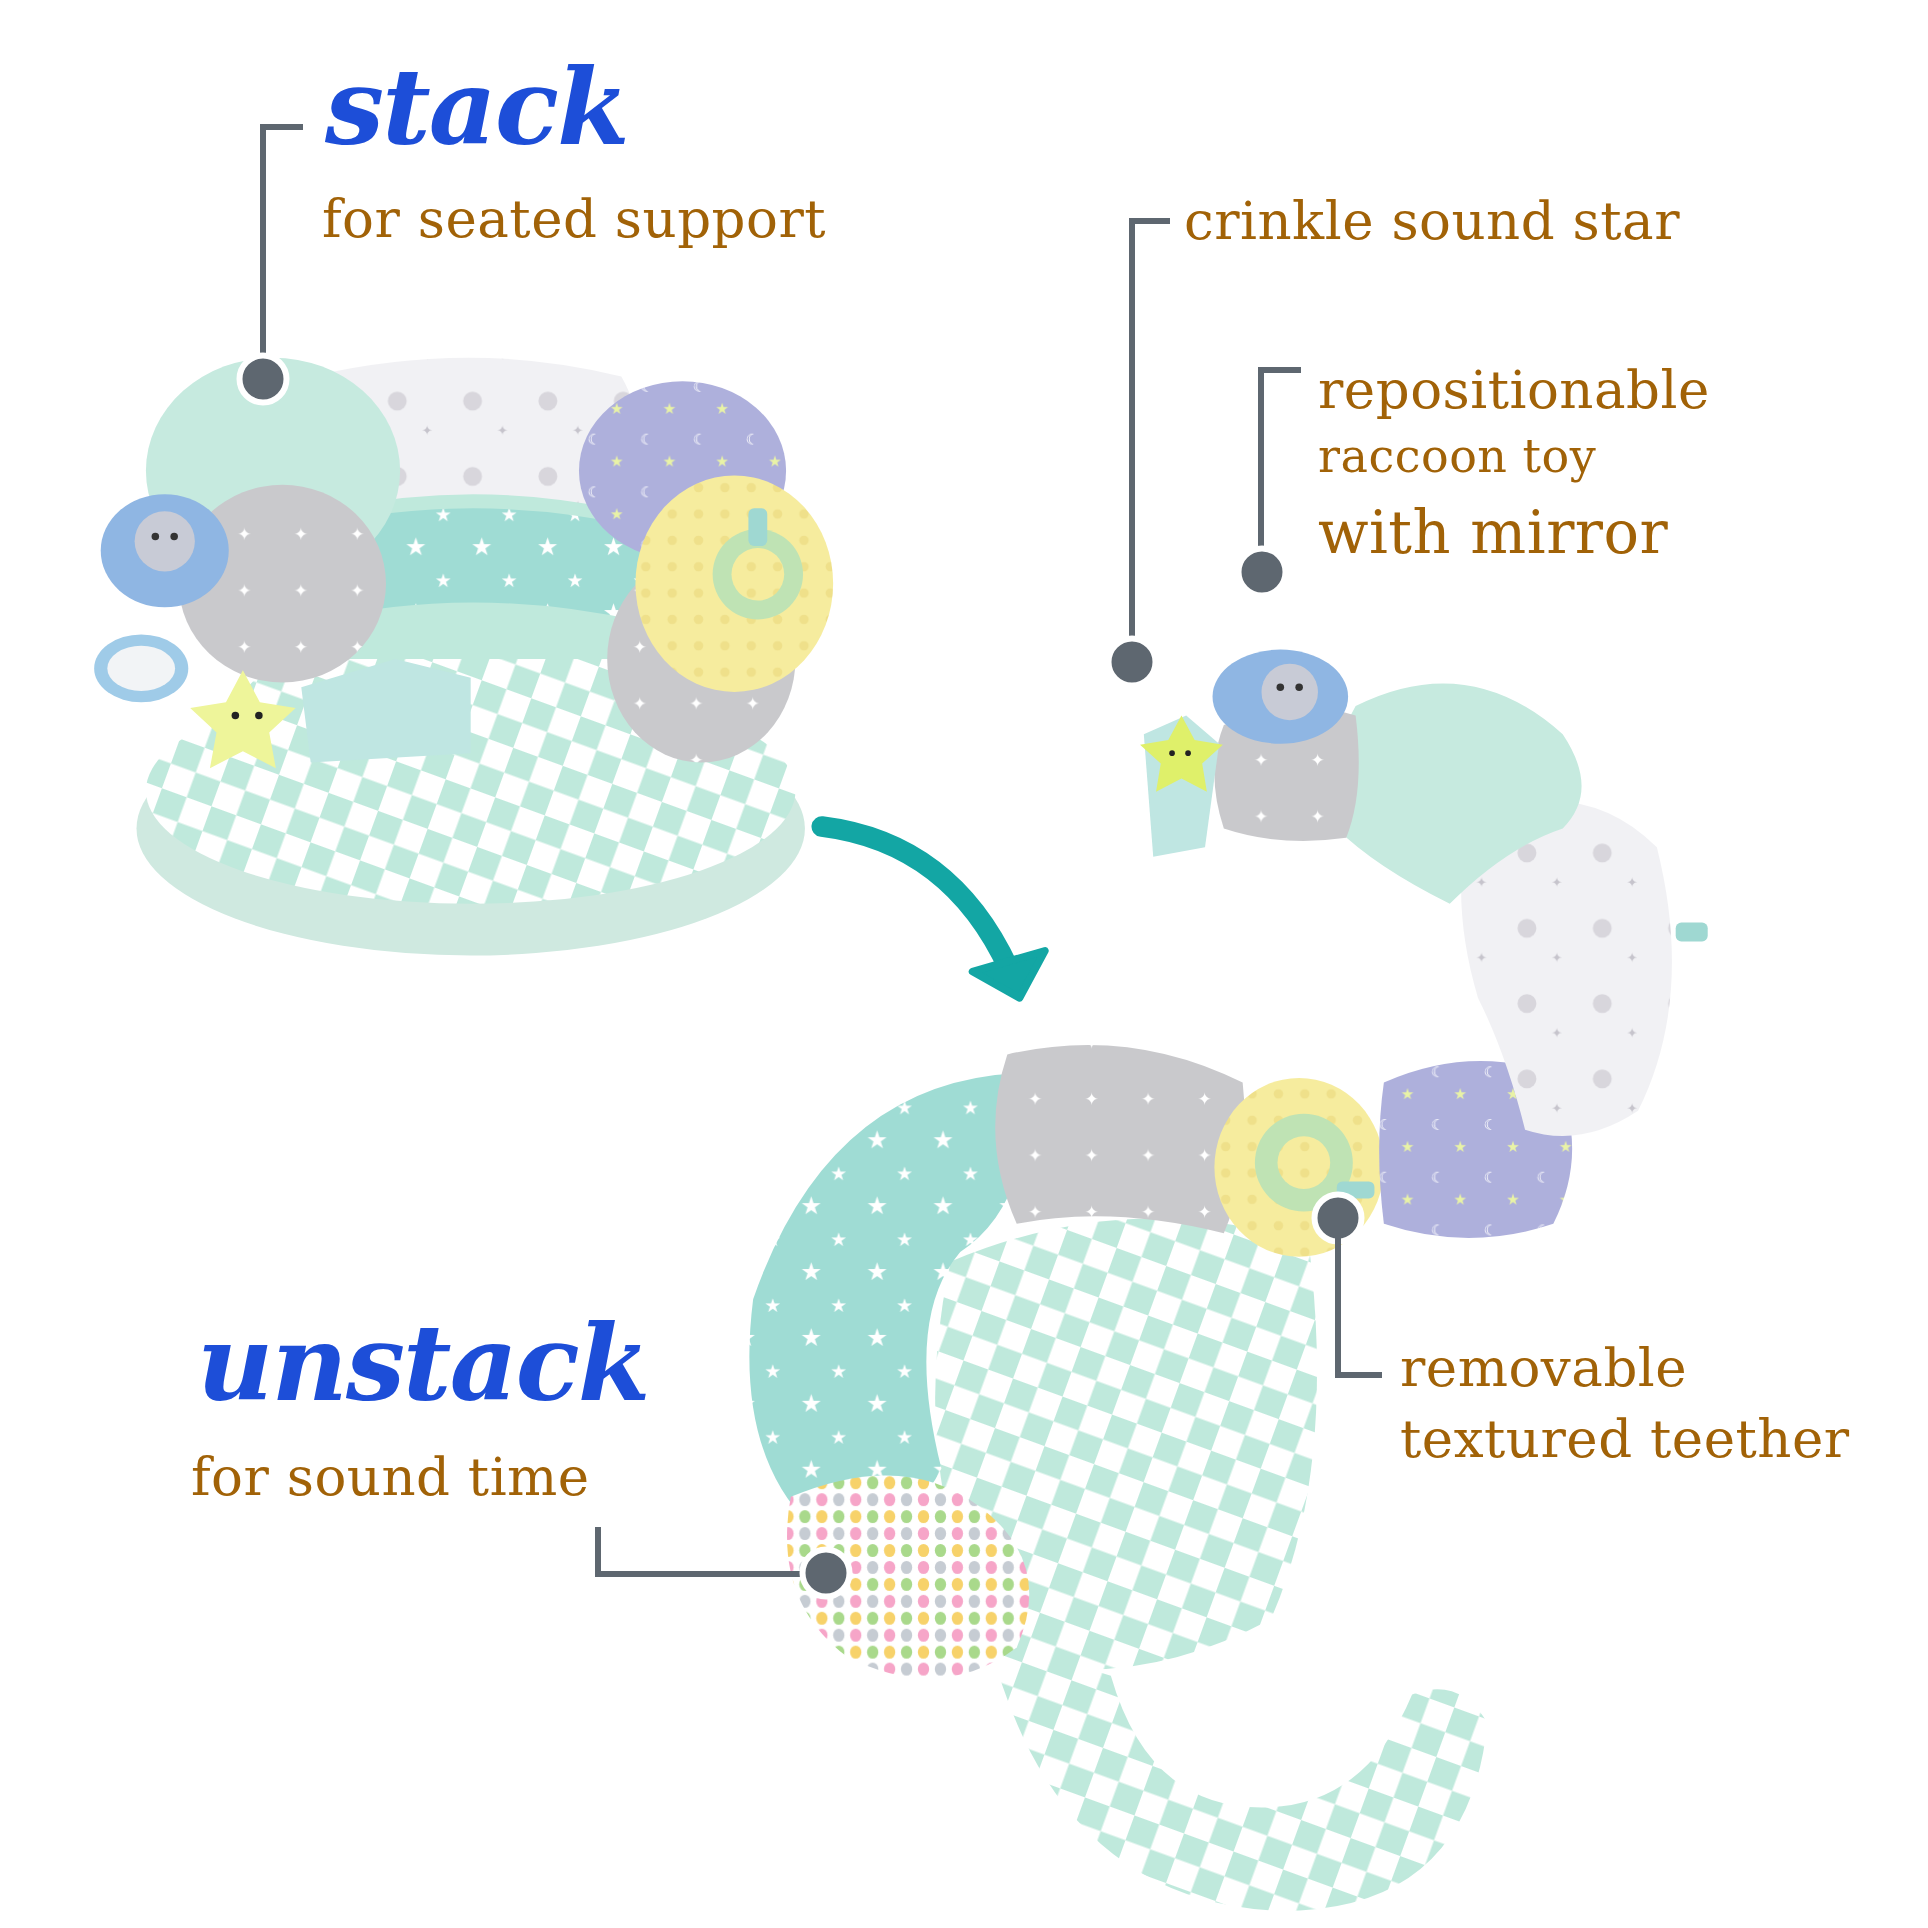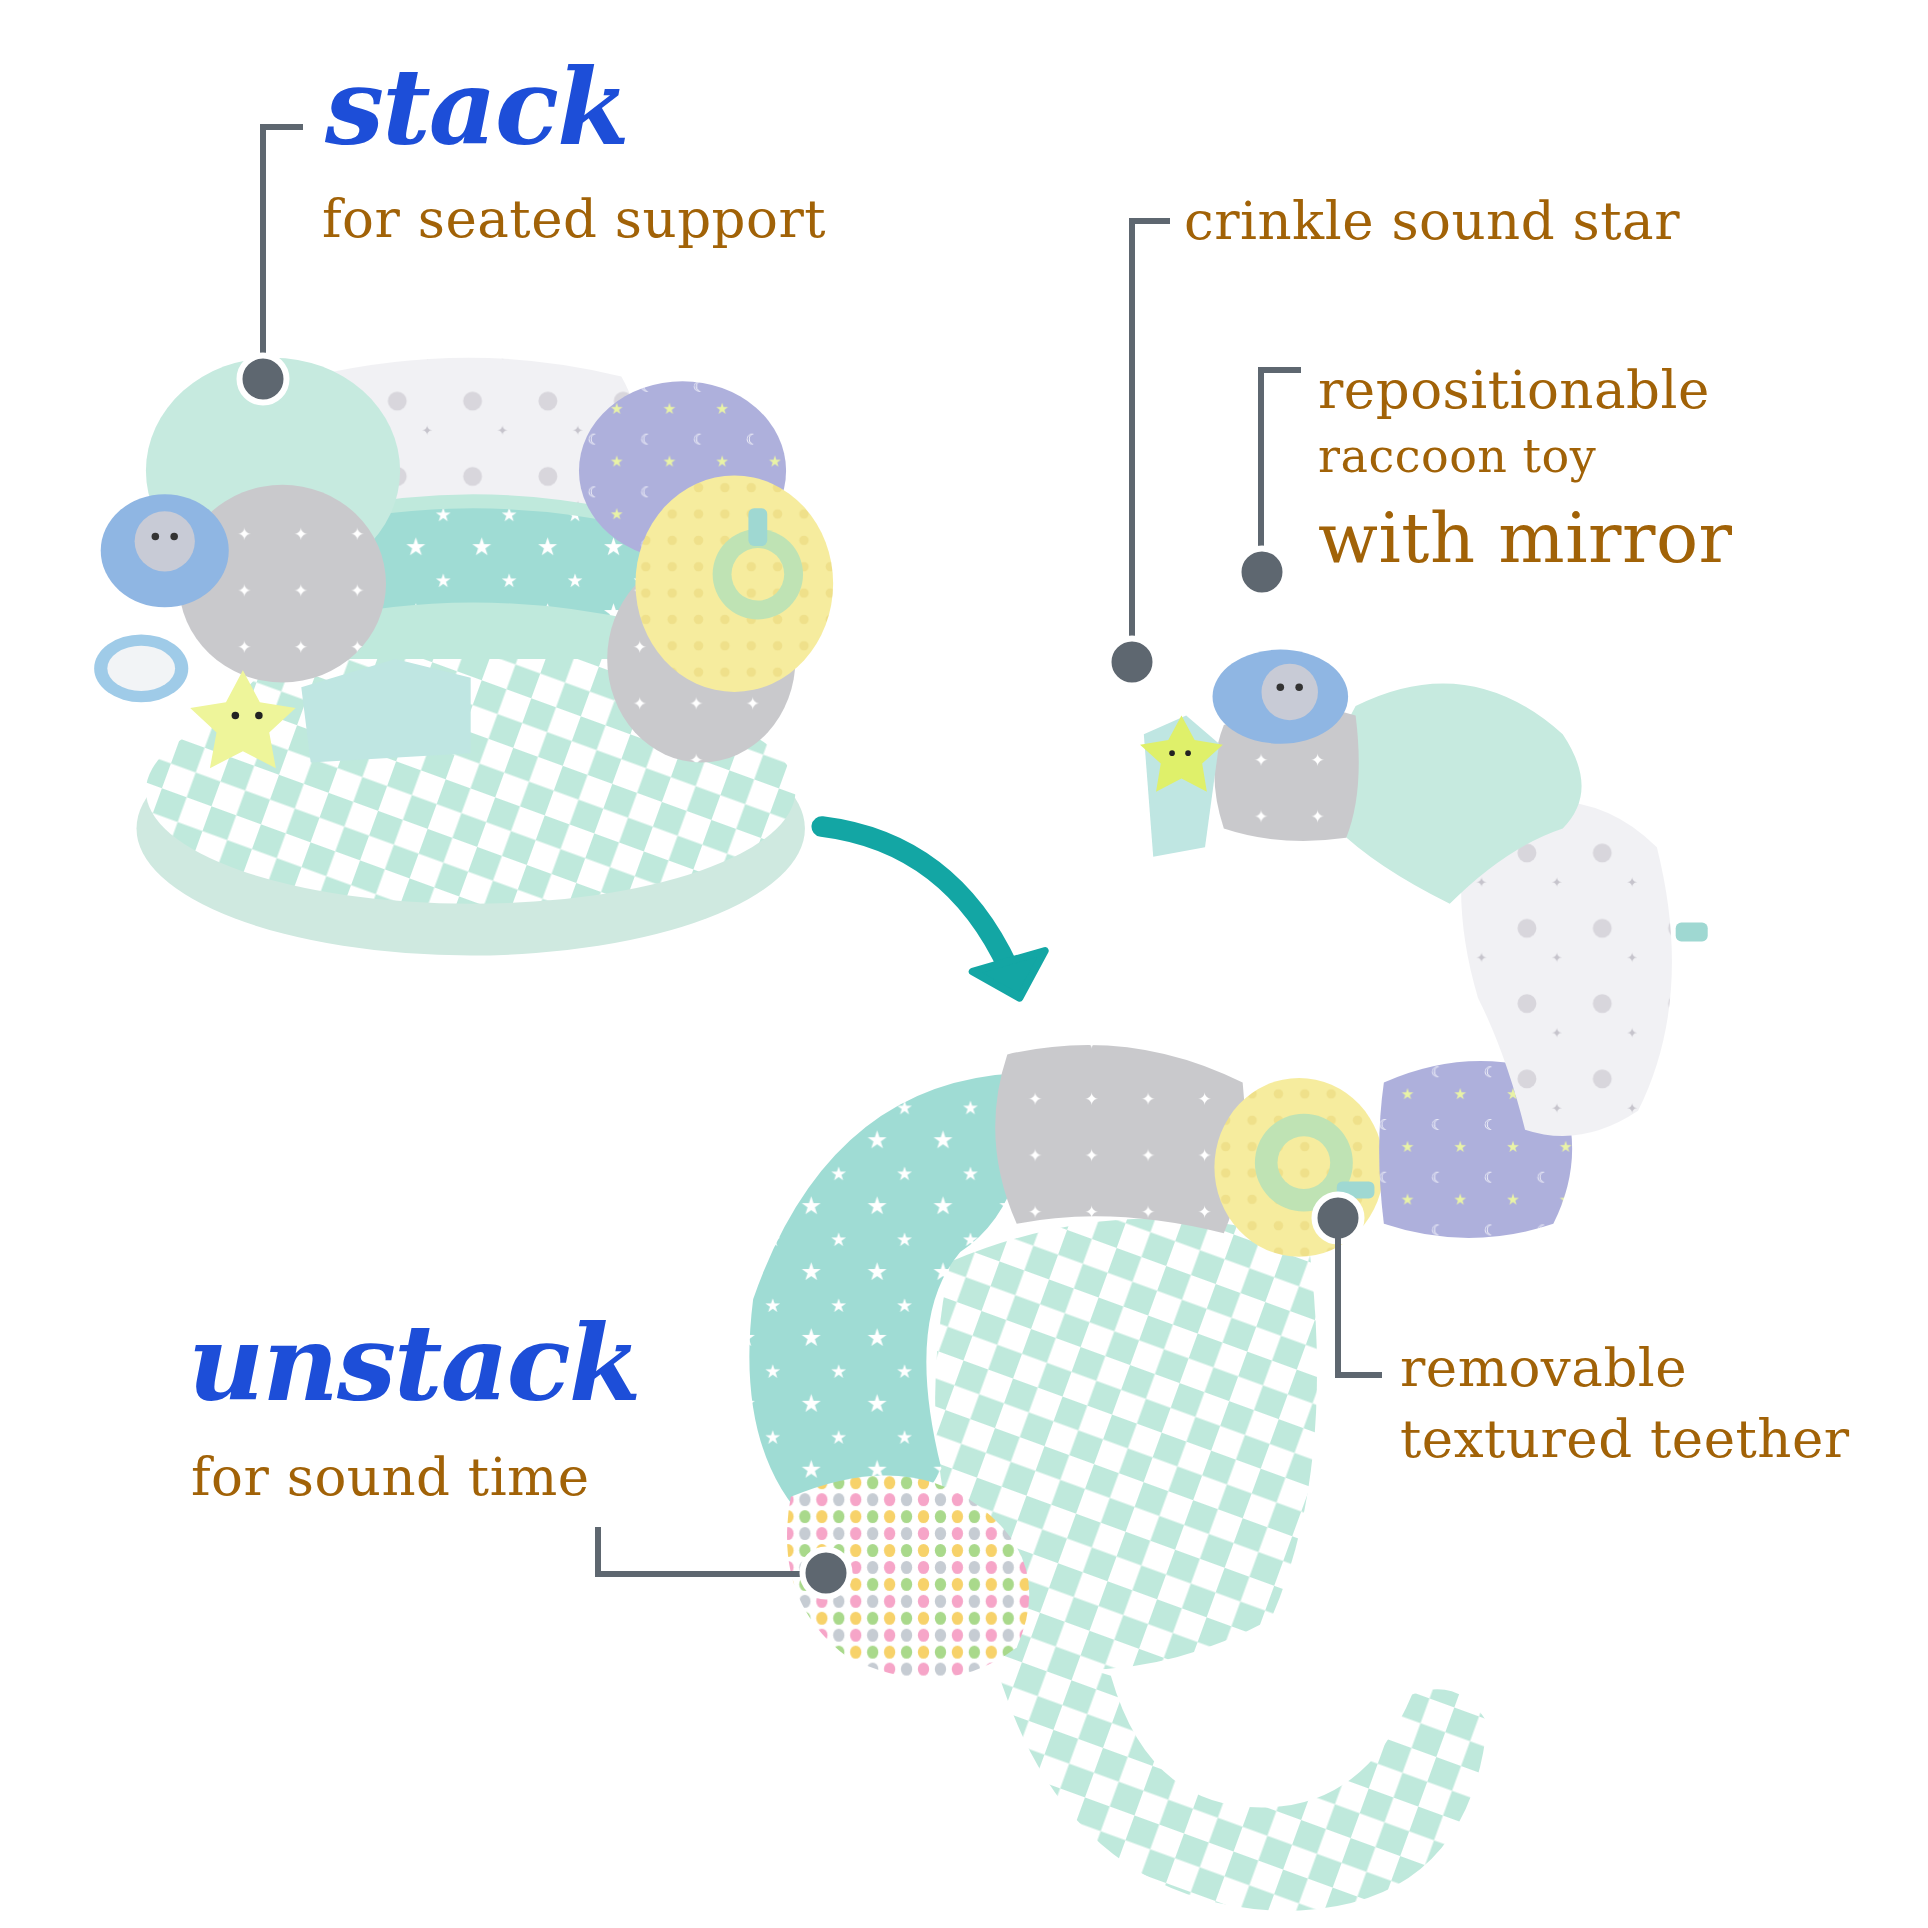--- a/index.html
+++ b/index.html
@@ -143,30 +143,30 @@
 <div class="callout-line" style="left:260px;top:124px;width:5.6px;height:252px;"></div>
 <div class="dot" style="left:263px;top:379px;"></div>
 
 <div class="abs label" style="left:1184px;top:194px;font-size:53px;">crinkle sound star</div>
 <div class="callout-line" style="left:1129px;top:218px;width:41px;height:5.6px;"></div>
 <div class="callout-line" style="left:1129px;top:218px;width:5.6px;height:444px;"></div>
 <div class="dot" style="left:1132px;top:662px;"></div>
 
 <div class="abs label" style="left:1318px;top:363px;font-size:53px;">repositionable</div>
 <div class="abs label" style="left:1318px;top:433px;font-size:46px;">raccoon toy</div>
-<div class="abs label" style="left:1318px;top:503px;font-size:70px;">with mirror</div>
+<div class="abs label" style="left:1318px;top:503px;font-size:59px;">with mirror</div>
 <div class="callout-line" style="left:1258px;top:367px;width:43px;height:5.6px;"></div>
 <div class="callout-line" style="left:1258px;top:367px;width:5.6px;height:204px;"></div>
 <div class="dot" style="left:1262px;top:572px;"></div>
 
 <div class="dot" style="left:1338px;top:1218px;"></div>
 <div class="callout-line" style="left:1335px;top:1218px;width:5.6px;height:160px;"></div>
 <div class="callout-line" style="left:1335px;top:1372px;width:47px;height:5.6px;"></div>
 <div class="abs label" style="left:1400px;top:1341px;font-size:53px;">removable</div>
 <div class="abs label" style="left:1400px;top:1412px;font-size:53px;text-align:right;">textured teether</div>
 
-<div class="abs script" style="left:188px;top:1311px;font-size:105px;font-style:italic;">unstack</div>
+<div class="abs script" style="left:197px;top:1311px;font-size:105px;font-style:italic;">unstack</div>
 <div class="abs label" style="left:191px;top:1450px;font-size:53px;">for sound time</div>
 
 <div class="callout-line" style="left:595px;top:1527px;width:5.6px;height:49px;"></div>
 <div class="callout-line" style="left:595px;top:1571px;width:231px;height:5.6px;"></div>
 <div class="dot" style="left:826px;top:1573px;"></div>
 
 
 </body></html>

